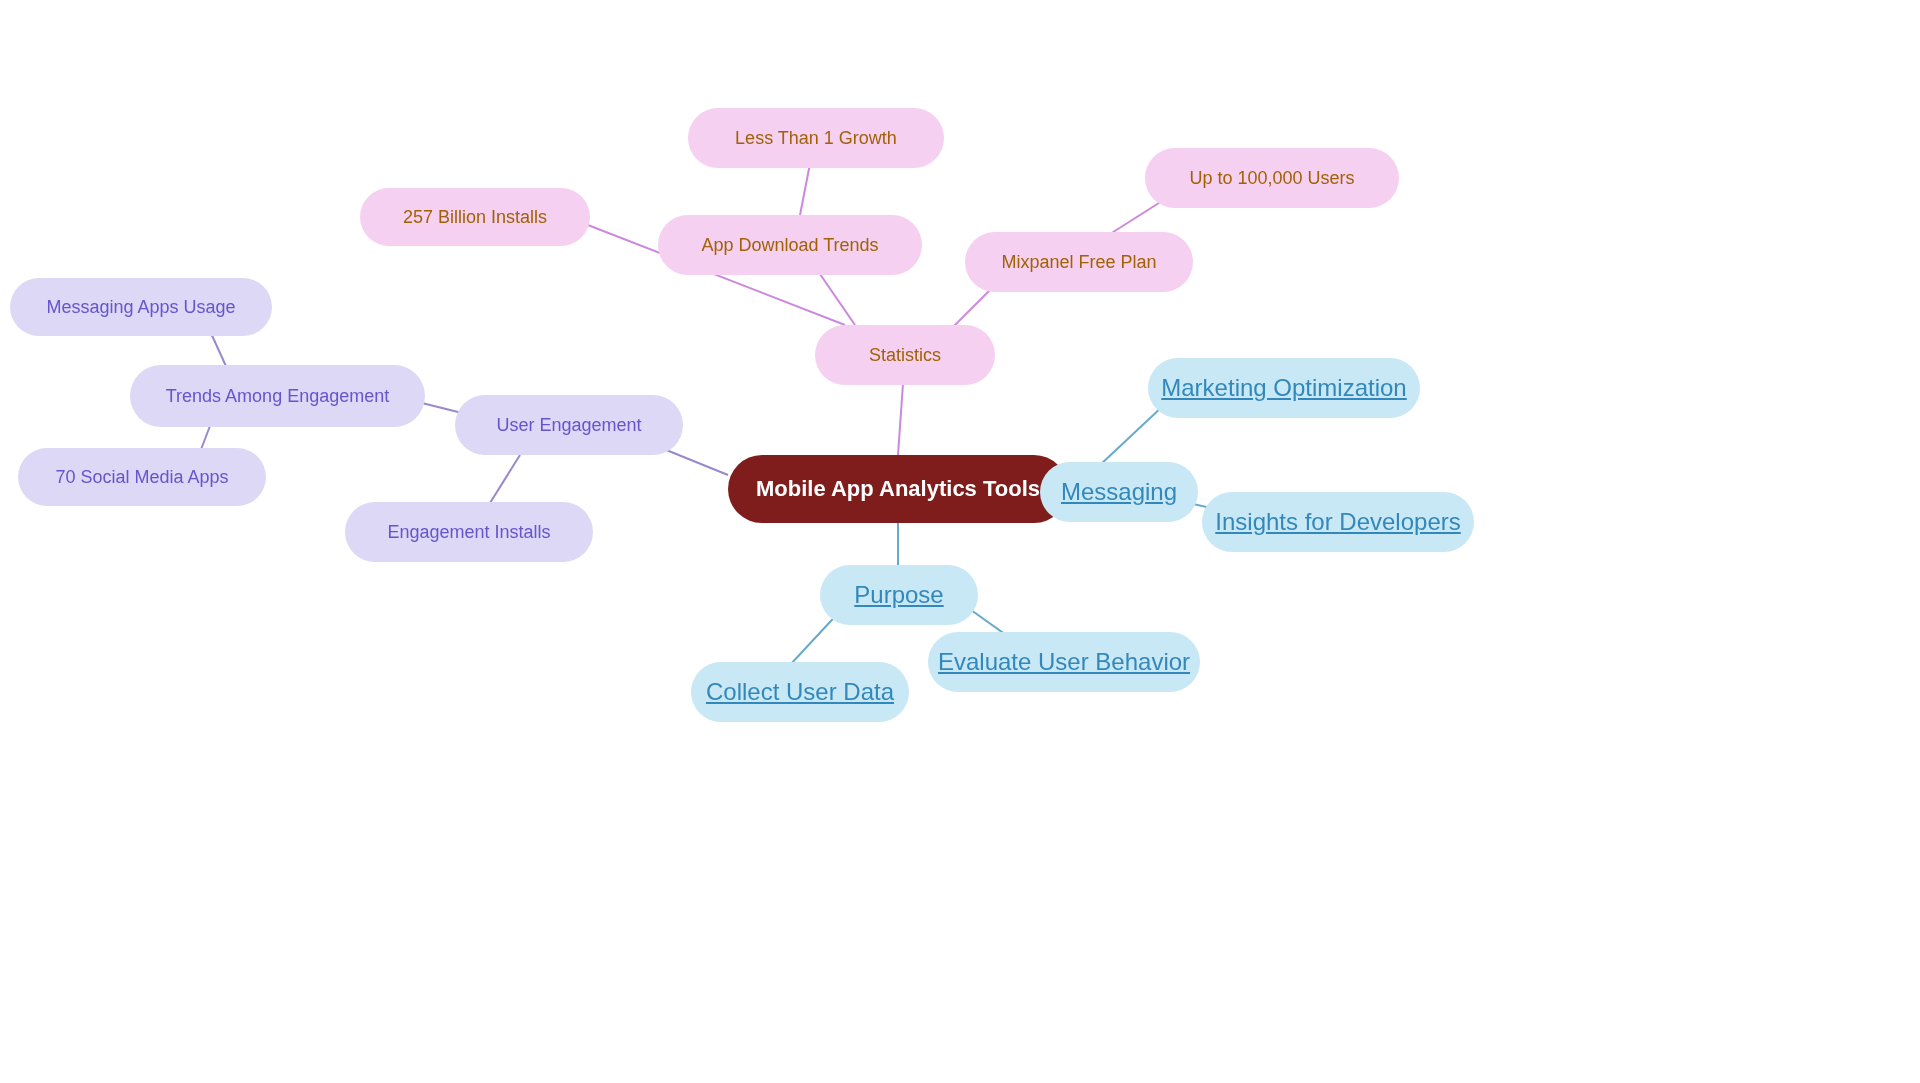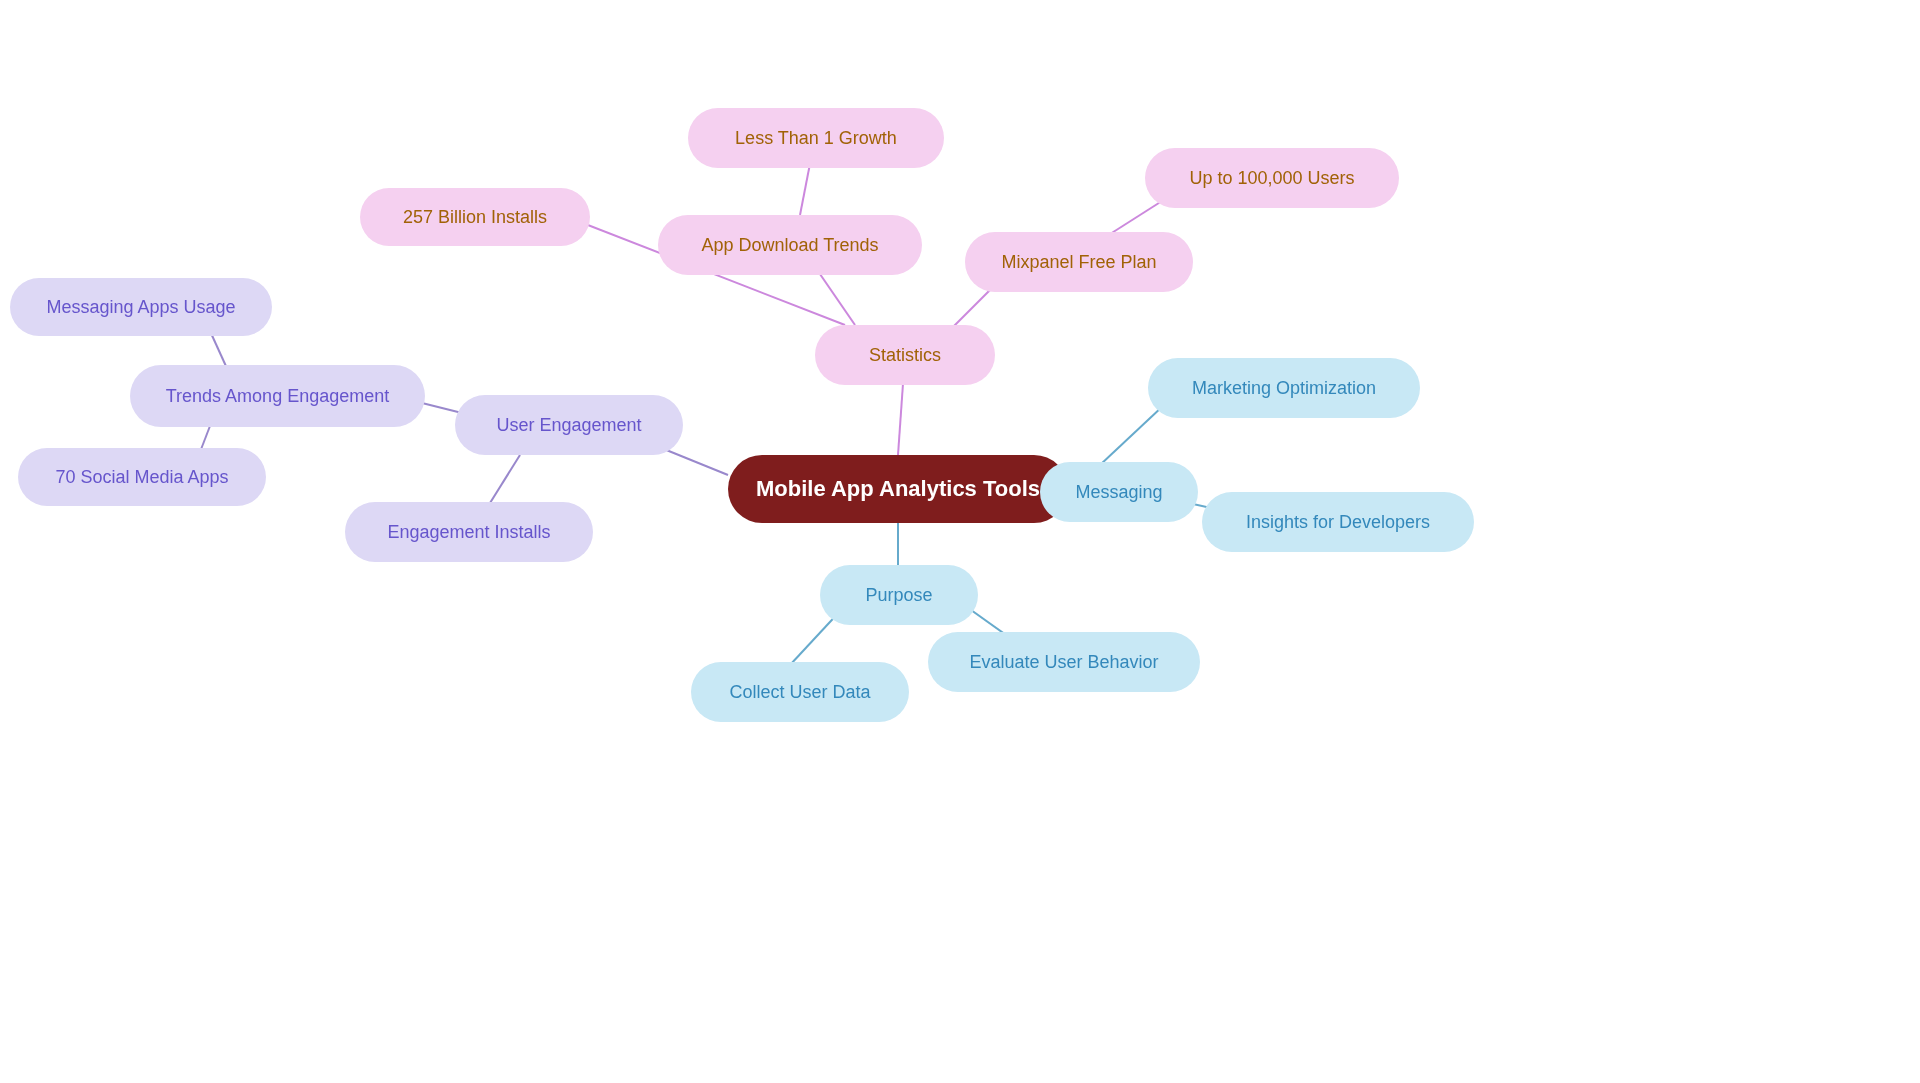--- a/index.html
+++ b/index.html
@@ -44,22 +44,23 @@
     }
     .node-lavender {
       background: #ddd8f5;
       color: #6655cc;
       font-size: 18px;
       padding: 18px 30px;
     }
     .node-blue {
       background: #c8e8f5;
       color: #3388bb;
-      font-size: 18px;
+      font-size: 24px;
       padding: 18px 30px;
+      text-decoration: underline;
     }
   </style>
 </head>
 <body>
 
 <svg id="mind-map" xmlns="http://www.w3.org/2000/svg">
 
   <line x1="898" y1="455" x2="905" y2="355" stroke="#cc88dd" stroke-width="2"></line>
 
   <line x1="855" y1="325" x2="800" y2="245" stroke="#cc88dd" stroke-width="2"></line>

